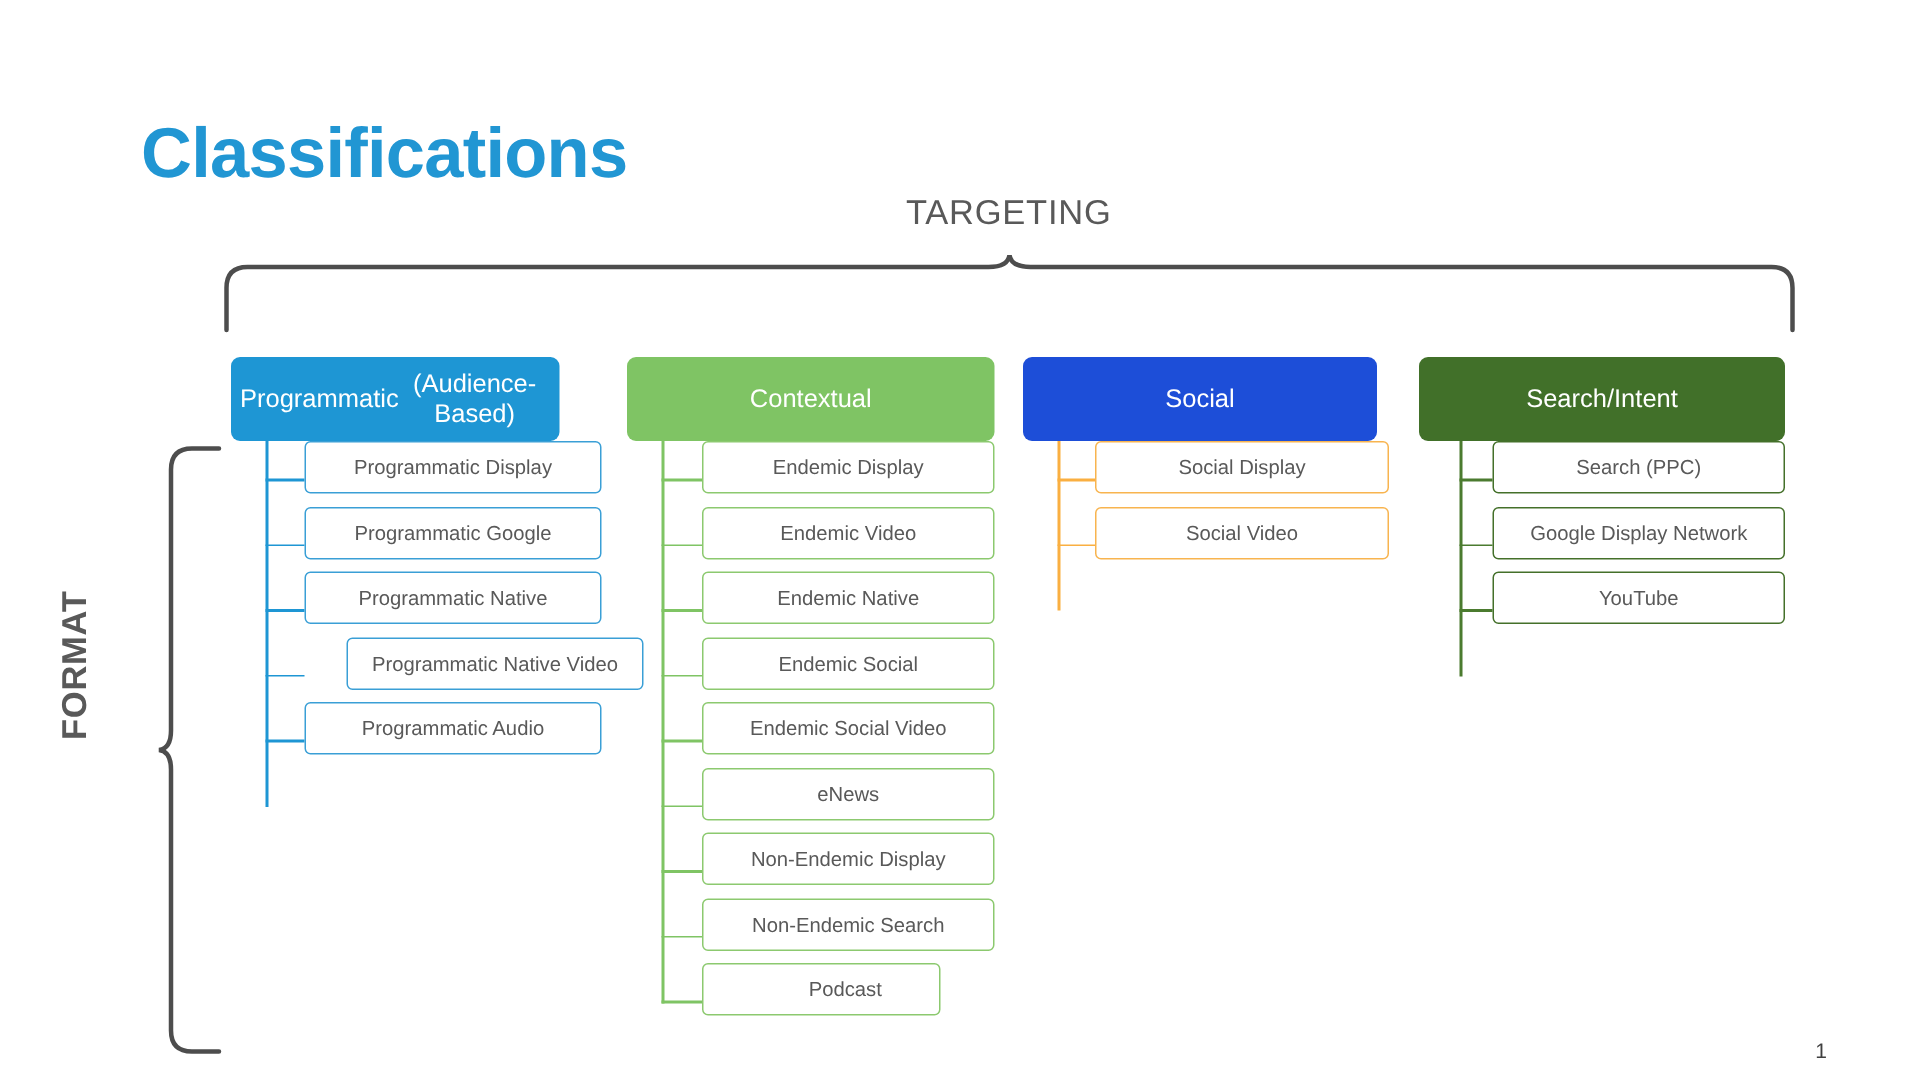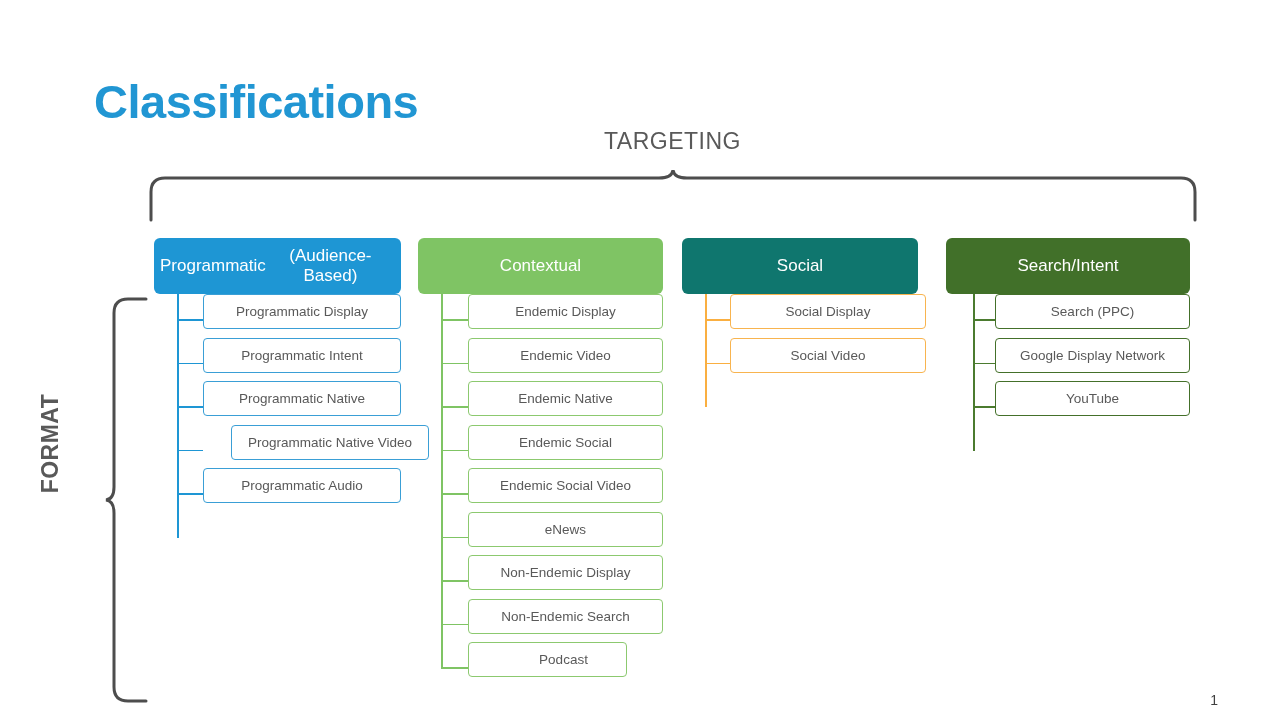--- a/index.html
+++ b/index.html
@@ -153,34 +153,34 @@
     <path d="M 3 50 L 3 22 Q 3 8 17 8 L 511 8 Q 524 8 525 0 Q 526 8 539 8 L 1033 8 Q 1047 8 1047 22 L 1047 50" fill="none" stroke="#4d4d4d" stroke-width="3" stroke-linecap="round" vector-effect="non-scaling-stroke"></path>
   </svg>
 
   <div id="format-label">FORMAT</div>
 
   <svg id="format-brace" viewBox="0 0 44 408" preserveAspectRatio="none">
     <path d="M 42 3 L 24 3 Q 10 3 10 17 L 10 191 Q 10 203 2 204 Q 10 205 10 217 L 10 391 Q 10 405 24 405 L 42 405" fill="none" stroke="#4d4d4d" stroke-width="3" stroke-linecap="round" vector-effect="non-scaling-stroke"></path>
   </svg>
 
   <div class="column" id="col-0" style="left:154px; width:247px;">
-    <div class="col-header" style="width:247px; background:#1e96d4;">
+    <div class="col-header" style="width:219px; background:#1e96d4;">
       <span>Programmatic</span>
         <br>
       <span>(Audience-Based)</span>
     </div>
     <div class="trunk" style="left:23px; height:244px; background:#1e96d4;"></div>
     <div class="children" style="width:247px;">
       <div class="child-row">
         <div class="stub" style="left:23px; top:25px; width:26px; background:#1e96d4;"></div>
         <div class="child-box" style="left:49px; width:198px; border-color:#3a9fd6;">Programmatic Display</div>
       </div>
       <div class="child-row">
         <div class="stub" style="left:23px; top:25px; width:26px; background:#1e96d4;"></div>
-        <div class="child-box" style="left:49px; width:198px; border-color:#3a9fd6;">Programmatic Intent</div>
+        <div class="child-box" style="left:49px; width:198px; border-color:#3a9fd6;">Programmatic Google</div>
       </div>
       <div class="child-row">
         <div class="stub" style="left:23px; top:25px; width:26px; background:#1e96d4;"></div>
         <div class="child-box" style="left:49px; width:198px; border-color:#3a9fd6;">Programmatic Native</div>
       </div>
       <div class="child-row">
         <div class="stub" style="left:23px; top:25px; width:26px; background:#1e96d4;"></div>
         <div class="child-box" style="left:49px; width:198px; border-color:#3a9fd6;margin-left:28px;">Programmatic Native Video</div>
       </div>
       <div class="child-row">
@@ -229,21 +229,21 @@
         <div class="child-box" style="left:50px; width:195px; border-color:#8cc96f;">Non-Endemic Search</div>
       </div>
       <div class="child-row">
         <div class="stub" style="left:23px; top:25px; width:27px; background:#7fc464;"></div>
         <div class="child-box" style="left:50px; width:159px; border-color:#8cc96f;padding-left:32px;">Podcast</div>
       </div>
     </div>
   </div>
 
   <div class="column" id="col-2" style="left:682px; width:244px;">
-    <div class="col-header" style="width:236px; background:#0f766e;">
+    <div class="col-header" style="width:236px; background:#1d4ed8;">
       <span>Social</span>
     </div>
     <div class="trunk" style="left:23px; height:113px; background:#faaf41;"></div>
     <div class="children" style="width:244px;">
       <div class="child-row">
         <div class="stub" style="left:23px; top:25px; width:25px; background:#faaf41;"></div>
         <div class="child-box" style="left:48px; width:196px; border-color:#f8b44f;">Social Display</div>
       </div>
       <div class="child-row">
         <div class="stub" style="left:23px; top:25px; width:25px; background:#faaf41;"></div>

